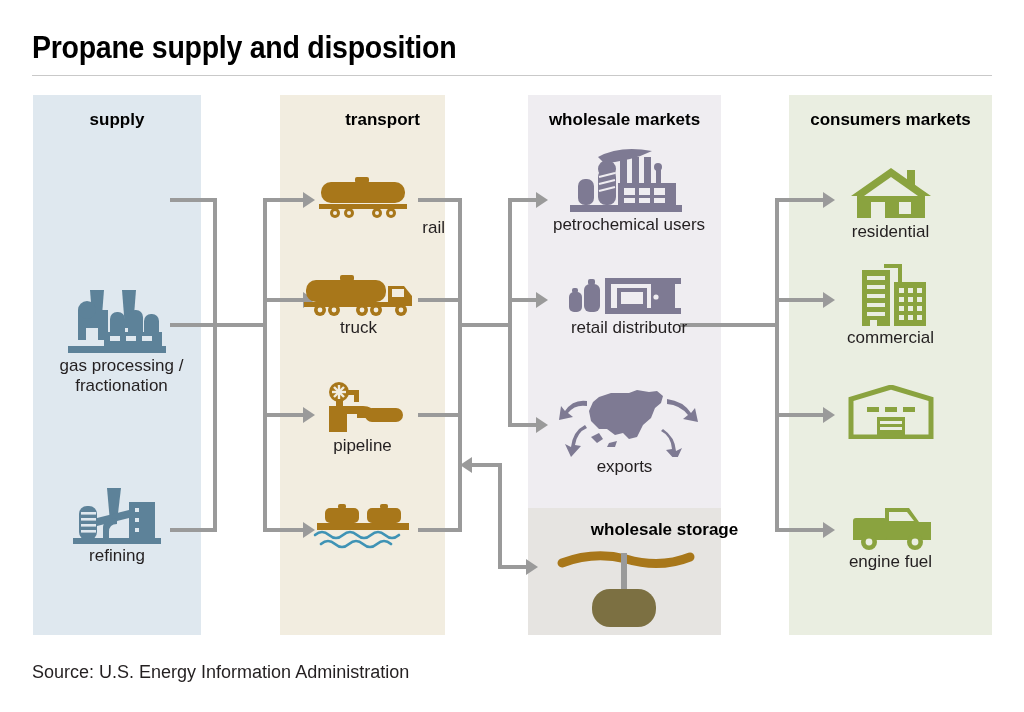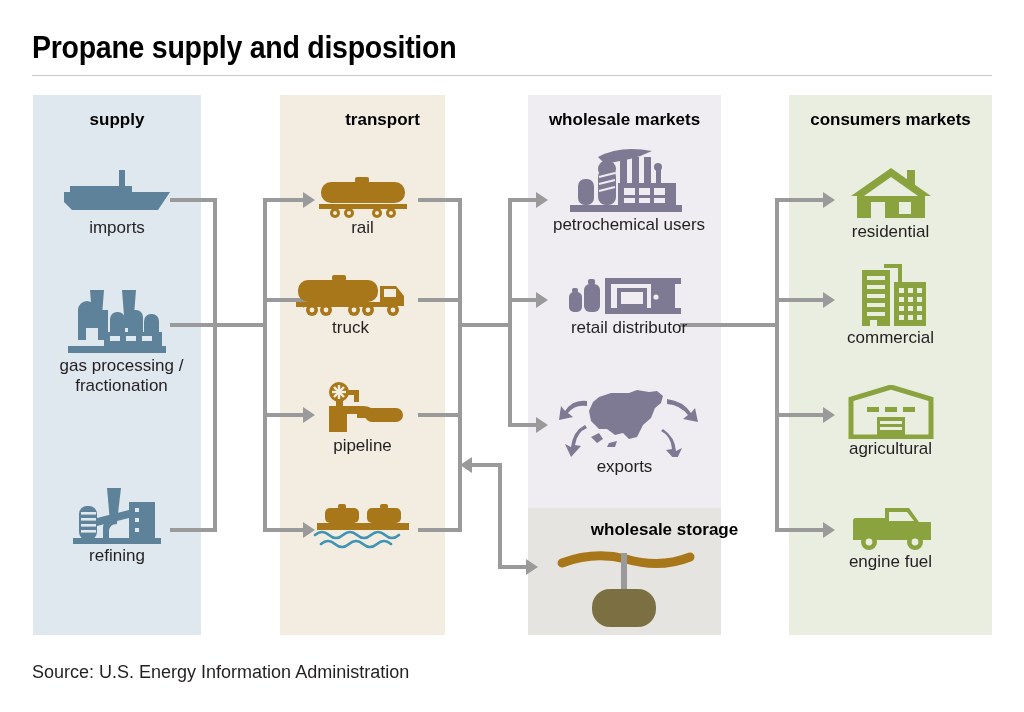--- a/index.html
+++ b/index.html
@@ -105,29 +105,20 @@
   <div class="ah right" style="left:823px;top:407px;"></div>
   <div class="ln hl" style="left:775px;top:528px;width:50px;"></div>
   <div class="ah right" style="left:823px;top:522px;"></div>
 
   <div class="col-head" style="left:33px;top:110px;width:168px;">supply</div>
   <div class="col-head" style="left:280px;top:110px;width:165px;padding-left:20px;">transport</div>
   <div class="col-head" style="left:528px;top:110px;width:193px;">wholesale markets</div>
   <div class="col-head" style="left:789px;top:110px;width:203px;">consumers markets</div>
   <div class="col-head" style="left:528px;top:520px;width:193px;padding-left:40px;">wholesale storage</div>
 
-  <div class="node" style="left:33px;top:168px;width:168px;">
-    <svg class="icon" width="110" height="50" viewBox="0 0 110 50">
-      <rect x="57" y="2" width="6" height="16" fill="#5d8299"></rect>
-      <rect x="48" y="18" width="22" height="9" fill="#5d8299"></rect>
-      <path d="M2 18 L2 34 L10 42 L96 42 L108 24 L2 24 Z" fill="#5d8299"></path>
-      <rect x="8" y="18" width="52" height="7" fill="#5d8299"></rect>
-    </svg>
-    <div class="label">imports</div>
-  </div>
 
   <div class="node" style="left:33px;top:288px;width:168px;">
     <svg class="icon" width="115" height="68" viewBox="0 0 115 68">
       <g fill="#5d8299">
         <path d="M30 2 L44 2 L41 40 L33 40 Z"></path>
         <path d="M62 2 L76 2 L73 40 L65 40 Z"></path>
         <rect x="18" y="22" width="30" height="30"></rect>
         <circle cx="27" cy="22" r="9"></circle>
         <rect x="50" y="24" width="15" height="28" rx="7"></rect>
         <rect x="68" y="22" width="15" height="30" rx="7"></rect>
@@ -161,42 +152,42 @@
         <rect x="68" y="20" width="4" height="4"></rect>
         <rect x="68" y="30" width="4" height="4"></rect>
         <rect x="68" y="40" width="4" height="4"></rect>
         <rect x="44" y="45" width="6" height="5"></rect>
         <rect x="53" y="45" width="6" height="5"></rect>
       </g>
     </svg>
     <div class="label">refining</div>
   </div>
 
-  <div class="node" style="left:280px;top:176px;width:165px;">
+  <div class="node" style="left:280px;top:176px;width:165px;text-align:right;">
     <svg class="icon" width="100" height="42" viewBox="0 0 100 42">
       <g fill="#a8771a">
         <rect x="42" y="1" width="14" height="6" rx="2"></rect>
         <rect x="8" y="6" width="84" height="21" rx="10"></rect>
         <rect x="6" y="28" width="88" height="5"></rect>
         <circle cx="22" cy="37" r="5"></circle>
           <circle cx="36" cy="37" r="5"></circle>
         <circle cx="64" cy="37" r="5"></circle>
           <circle cx="78" cy="37" r="5"></circle>
       </g>
       <g fill="#f2ede0">
         <circle cx="22" cy="37" r="2"></circle>
           <circle cx="36" cy="37" r="2"></circle>
         <circle cx="64" cy="37" r="2"></circle>
           <circle cx="78" cy="37" r="2"></circle>
       </g>
     </svg>
     <div class="label">rail</div>
   </div>
 
-  <div class="node" style="left:268px;top:274px;width:165px;">
+  <div class="node" style="left:276px;top:274px;width:165px;">
     <svg class="icon" width="118" height="44" viewBox="0 0 118 44">
       <g fill="#a8771a">
         <rect x="40" y="1" width="14" height="6" rx="2"></rect>
         <rect x="6" y="6" width="80" height="22" rx="10"></rect>
         <path d="M88 12 L104 12 L112 22 L112 32 L88 32 Z"></path>
         <rect x="4" y="28" width="96" height="5"></rect>
         <circle cx="20" cy="36" r="6"></circle>
           <circle cx="34" cy="36" r="6"></circle>
         <circle cx="62" cy="36" r="6"></circle>
           <circle cx="76" cy="36" r="6"></circle>
@@ -379,21 +370,20 @@
         <rect x="20" y="22" width="12" height="5"></rect>
         <rect x="38" y="22" width="12" height="5"></rect>
         <rect x="56" y="22" width="12" height="5"></rect>
         <rect x="30" y="32" width="28" height="20"></rect>
       </g>
       <g fill="#eaeee1">
         <rect x="33" y="36" width="22" height="3"></rect>
         <rect x="33" y="42" width="22" height="3"></rect>
       </g>
     </svg>
-    <div class="label">agricultural</div>
   </div>
 
   <div class="node" style="left:789px;top:504px;width:203px;">
     <svg class="icon" width="92" height="48" viewBox="0 0 92 48">
       <g fill="#8aa33f">
         <path d="M40 4 L64 4 L74 18 L86 18 L86 36 L8 36 L8 18 L40 18 Z"></path>
         <rect x="8" y="14" width="34" height="22" rx="3"></rect>
         <circle cx="24" cy="38" r="8"></circle>
         <circle cx="70" cy="38" r="8"></circle>
       </g>

